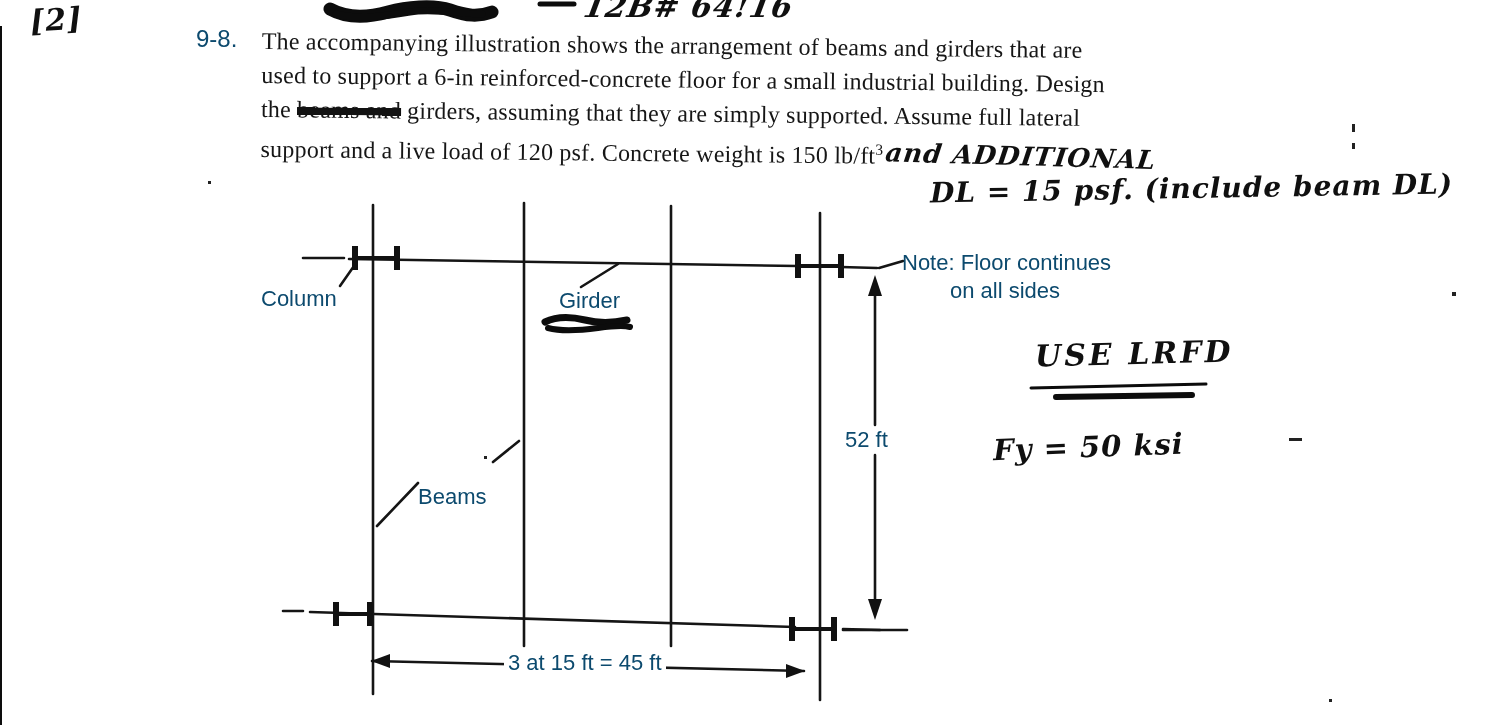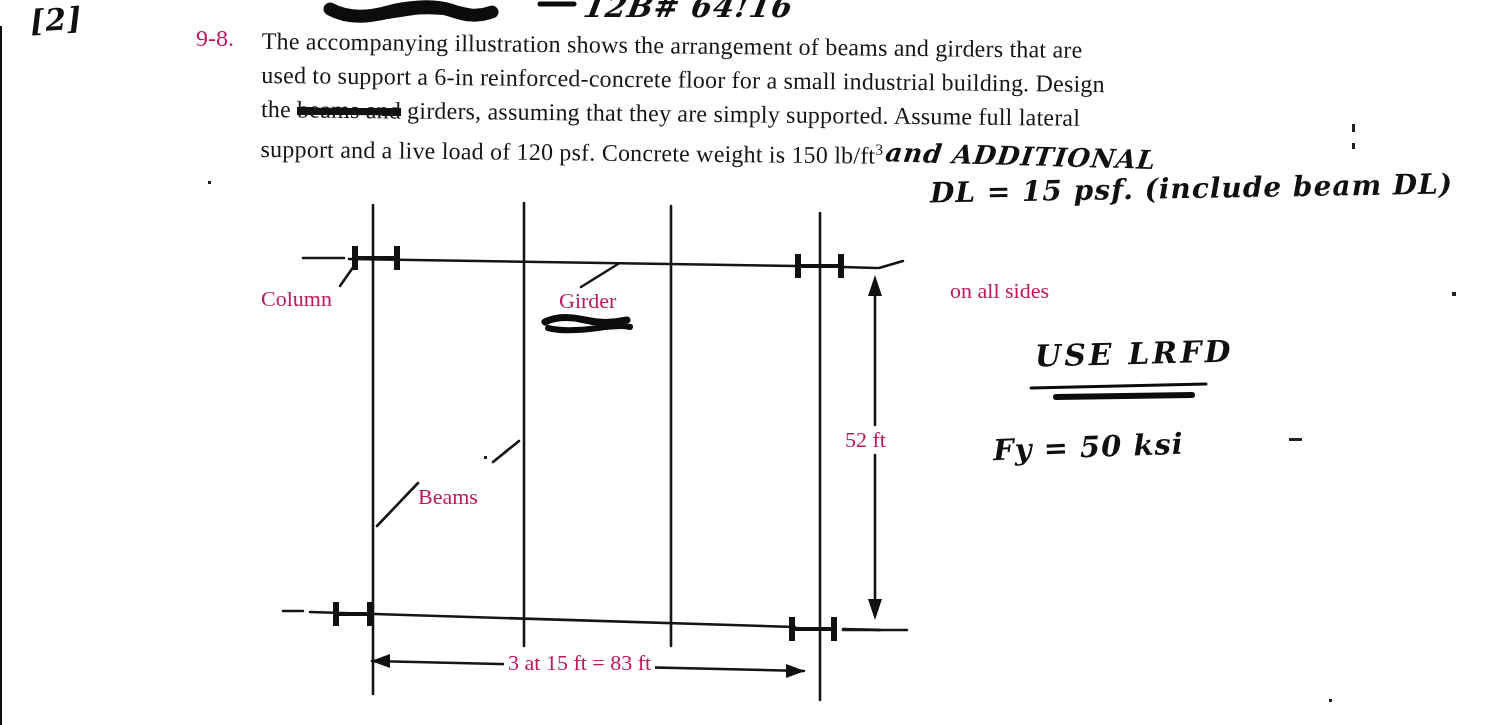--- a/index.html
+++ b/index.html
@@ -1,21 +1,21 @@
 <!DOCTYPE html>
 <html><head>
 <meta charset="utf-8">
 <style>
   html,body{margin:0;padding:0;background:#fff;}
   #page{
     position:relative;width:1495px;height:725px;background:#ffffff;
     overflow:hidden;font-family:"Liberation Serif", serif;color:#161616;
   }
   .abs{position:absolute;}
-  .serif{font-family:Liberation Serif, serif;color:#be185d;}
+  .serif{font-family:Liberation Sans, sans-serif;color:#0c4a6e;}
   .nowrap{white-space:nowrap;}
   
   #paragraph{
     left:262px;top:24px;width:1000px;
     transform:rotate(0.62deg);transform-origin:0 0;
     font-size:24px;line-height:34px;letter-spacing:0.2px;
   }
   #prob-num{left:196px;top:25px;font-size:24px;}
   .struck{
     text-decoration:line-through;
@@ -136,17 +136,18 @@
     <div class="nowrap"><span>support and a live load of 120 psf. Concrete weight is 150 lb/ft</span><sup>3</sup><span class="hand" id="hand-inline">and ADDITIONAL</span></div>
   </div>
 
   <div class="abs hand" id="hand-dl">DL = 15 psf. (include beam DL)</div>
   <div class="abs hand" id="hand-lrfd">USE LRFD</div>
   <div class="abs hand" id="hand-fy">Fy = 50 ksi</div>
 
   <div class="abs serif dlabel" id="lbl-column">Column</div>
   <div class="abs serif dlabel" id="lbl-girder">Girder</div>
   <div class="abs serif dlabel" id="lbl-beams">Beams</div>
+  <div class="abs serif dlabel" id="lbl-note1">Note: Floor continues</div>
   <div class="abs serif dlabel" id="lbl-note2">on all sides</div>
   <div class="abs serif dlabel" id="lbl-dim-v">52 ft</div>
-  <div class="abs serif dlabel" id="lbl-dim-h">3 at 15 ft = 83 ft</div>
+  <div class="abs serif dlabel" id="lbl-dim-h">3 at 15 ft = 45 ft</div>
 
 </div>
 
 </body></html>

